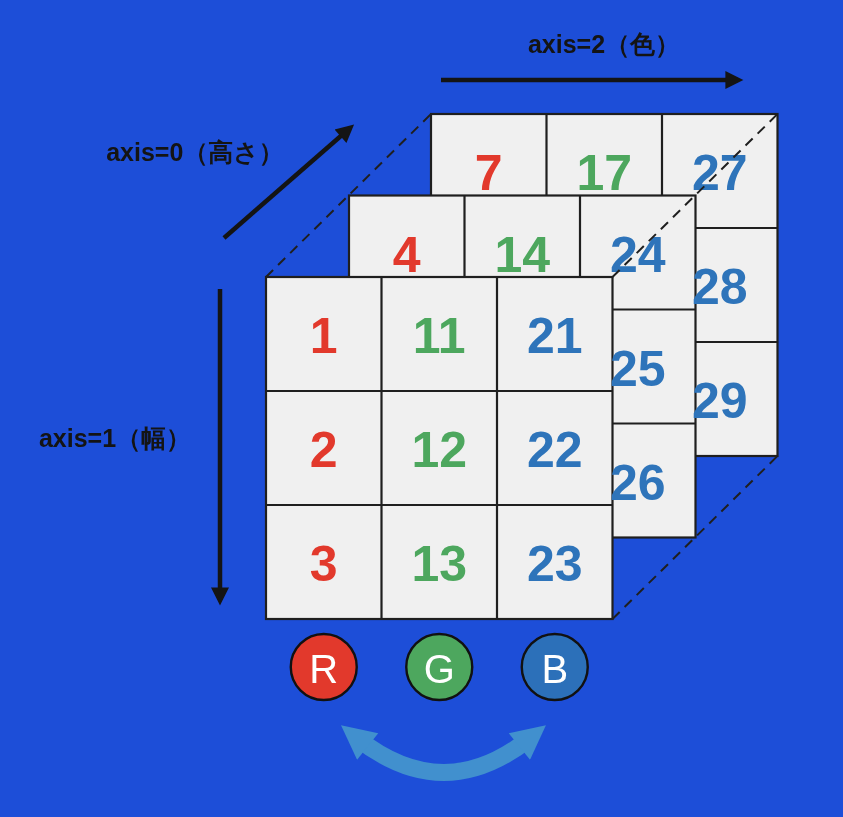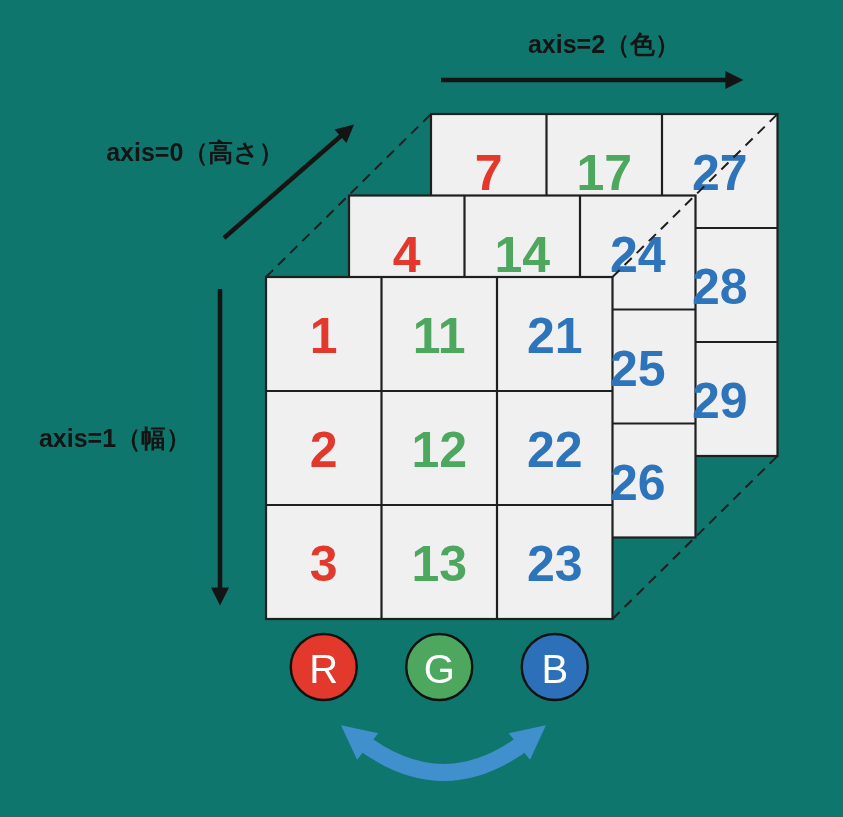--- a/index.html
+++ b/index.html
@@ -1,19 +1,19 @@
 <!DOCTYPE html>
 <html><head>
 <meta charset="utf-8">
 <style>
   html,body{margin:0;padding:0;background:#f0f0f0;}
   .stage{
     position:relative;
     width:843px;height:817px;
-    background:#0f766e;
+    background:#1d4ed8;
     font-family:"Liberation Sans", sans-serif;
     overflow:hidden;
   }
   svg{display:block;}
   .axis-label{
     font-family:"Liberation Sans", sans-serif;
     font-size:25px;font-weight:600;fill:#141414;text-anchor:middle;
   }
   .axis-line{stroke:#141414;stroke-width:4.5;fill:none;}
   .face{fill:#f0f0f0;stroke:#1f1f1f;stroke-width:2.2;}

